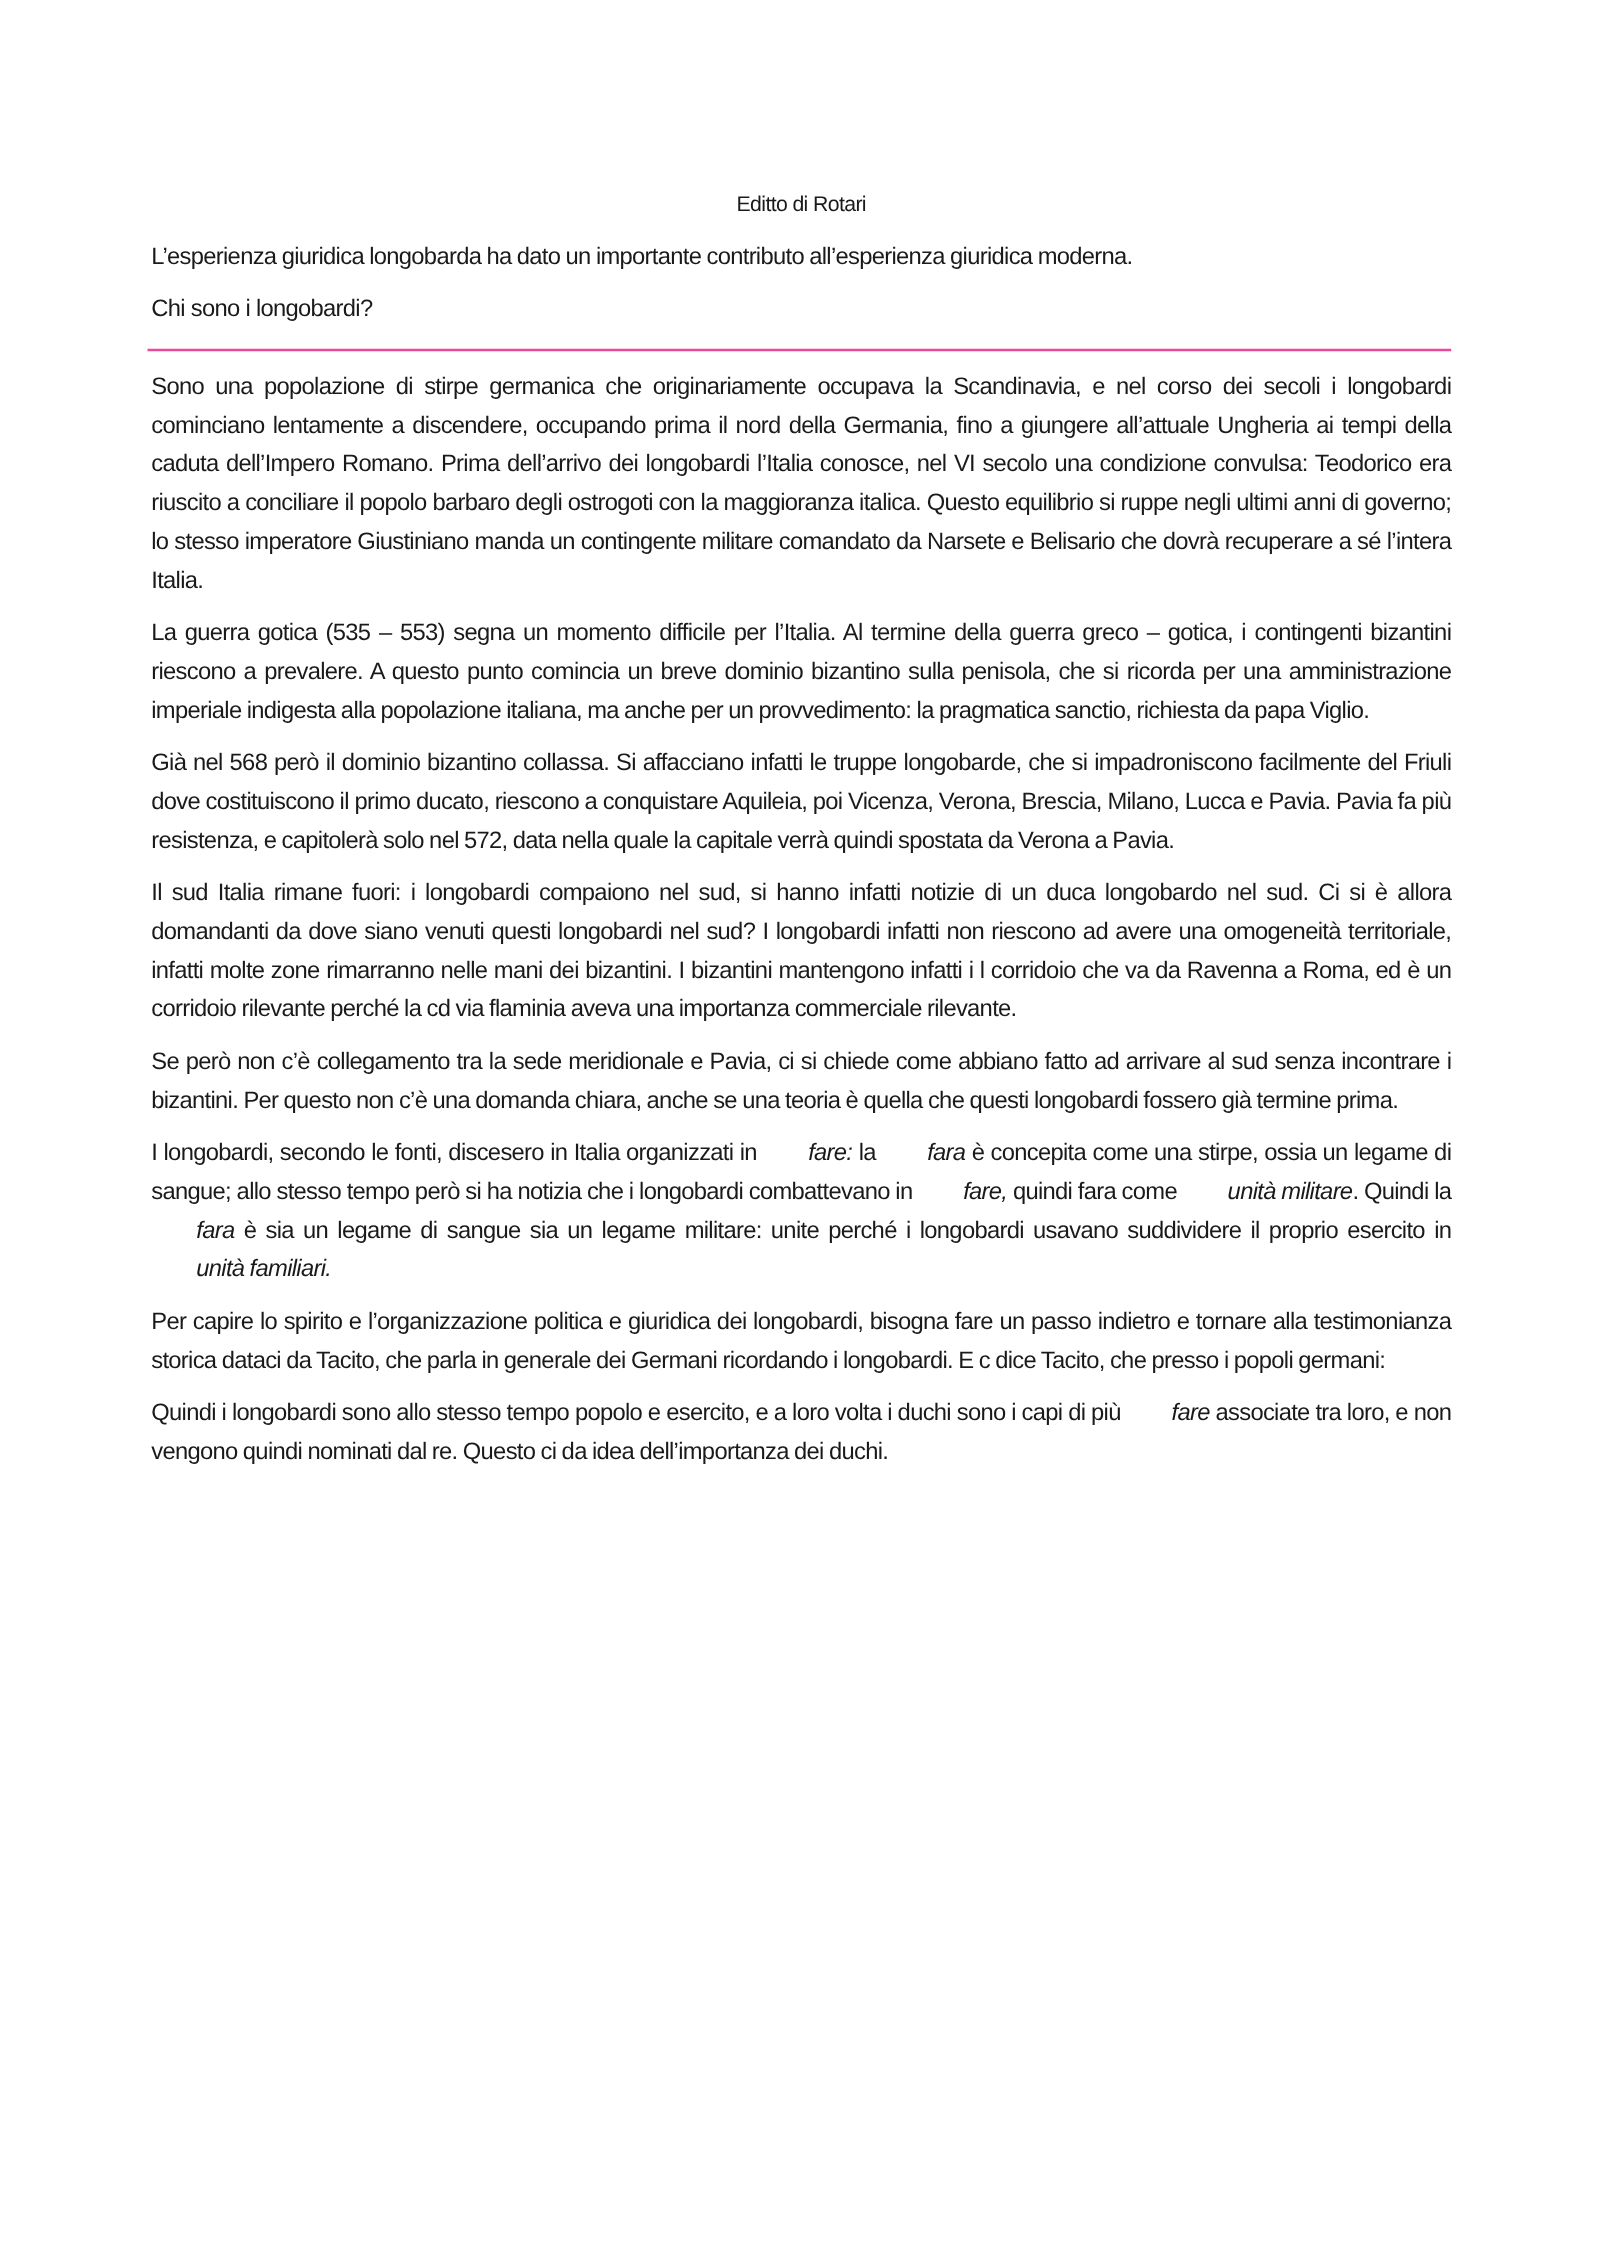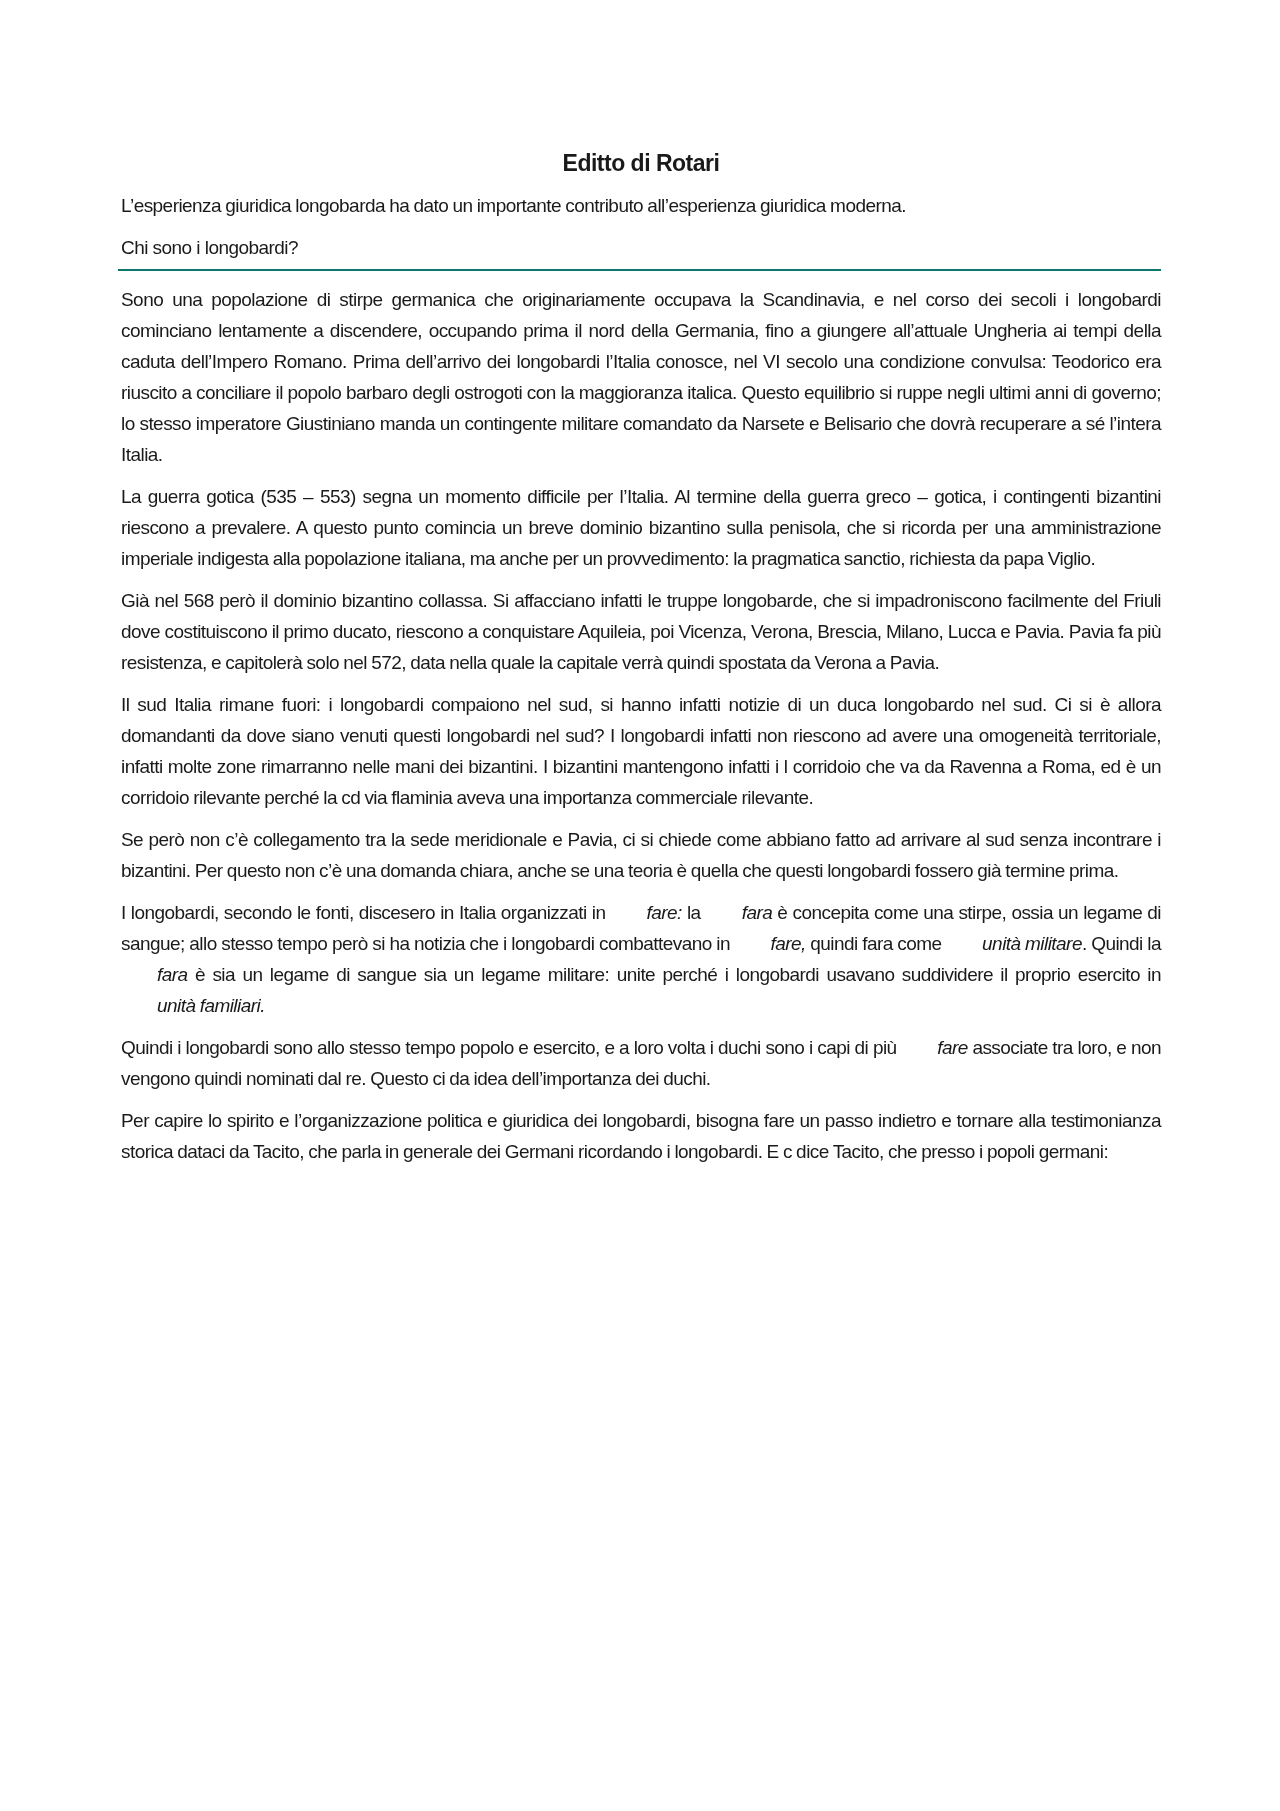--- a/index.html
+++ b/index.html
@@ -12,39 +12,39 @@
     color: #1a1a1a;
   }
   .page {
     position: absolute;
     left: 121px;
     top: 148px;
     width: 1040px;
   }
   .title {
     text-align: center;
-    font-weight: bold;
-    font-size: 23px;
+    font-weight: normal;
+    font-size: 17px;
     letter-spacing: -0.5px;
     line-height: 31px;
     margin: 0 0 11px 0;
   }
   p {
     margin: 0 0 11px 0;
     font-size: 19px;
     line-height: 31px;
     letter-spacing: -0.55px;
     word-spacing: -0.5px;
   }
   p.justify { text-align: justify; }
   .heading {
     margin: 0 0 13px -3px;
     padding-left: 3px;
-    border-bottom: 2px solid #0f766e;
-    padding-bottom: 6px;
+    border-bottom: 2px solid #ec4899;
+    padding-bottom: 16px;
     font-size: 19px;
     line-height: 31px;
     letter-spacing: -0.55px;
   }
   b { font-weight: normal; }
   i { font-style: italic; margin-left: 36px; }
 </style>
 </head>
 <body>
 
@@ -62,17 +62,17 @@
 
   <p class="justify">Già nel 568 però il dominio bizantino collassa. Si affacciano infatti le truppe longobarde, che si impadroniscono facilmente del Friuli dove costituiscono il primo ducato, riescono a conquistare Aquileia, poi Vicenza, Verona, Brescia, Milano, Lucca e Pavia. Pavia fa più resistenza, e capitolerà solo nel 572, data nella quale la capitale verrà quindi spostata da Verona a Pavia.</p>
 
   <p class="justify"><span>Il sud Italia rimane fuori: i longobardi compaiono nel sud, si hanno infatti notizie di un duca longobardo nel sud. Ci si è allora domandanti da dove siano venuti questi longobardi nel sud? I longobardi infatti non riescono ad avere una omogeneità territoriale, infatti molte zone rimarranno nelle mani dei bizantini. I  bizantini mantengono infatti i l corridoio che va da Ravenna a Roma, ed è un corridoio rilevante perché la cd </span><b>via flaminia</b><span> aveva una importanza commerciale rilevante.</span></p>
 
   <p class="justify">Se però non c’è collegamento tra la sede meridionale e Pavia, ci si chiede come abbiano fatto ad arrivare al sud senza incontrare i bizantini. Per questo non c’è una domanda chiara, anche se una teoria è quella che questi longobardi fossero già termine prima.</p>
 
 
   <p class="justify"><span>I longobardi, secondo le fonti, discesero in Italia organizzati in </span><i>fare:</i><span> la </span><i>fara</i><span> è concepita come una stirpe, ossia un legame di sangue; allo stesso tempo però si ha notizia che i longobardi combattevano in </span><i>fare,</i><span> quindi fara come </span><i>unità militare</i><span>. Quindi la </span><i>fara</i><span> è </span><b>sia</b><span> un legame di sangue </span><b>sia</b><span> un legame militare: unite perché i longobardi usavano suddividere il proprio esercito in </span><i>unità familiari.</i></p>
 
+  <p class="justify">Per capire lo spirito e l’organizzazione politica  e giuridica dei longobardi, bisogna fare un passo indietro e tornare alla testimonianza storica dataci da Tacito, che parla in generale dei Germani ricordando i longobardi. E c dice Tacito, che presso i popoli germani:</p>
+
   <p class="justify"><span>Quindi i longobardi sono allo stesso tempo </span><b>popolo e esercito,</b><span> e a loro volta i duchi sono i capi di più </span><i>fare</i><span> associate tra loro, e non vengono quindi nominati dal re. Questo ci da idea dell’importanza dei duchi.</span></p>
-
-  <p class="justify">Per capire lo spirito e l’organizzazione politica  e giuridica dei longobardi, bisogna fare un passo indietro e tornare alla testimonianza storica dataci da Tacito, che parla in generale dei Germani ricordando i longobardi. E c dice Tacito, che presso i popoli germani:</p>
 
 </div>
 
 </body></html>

